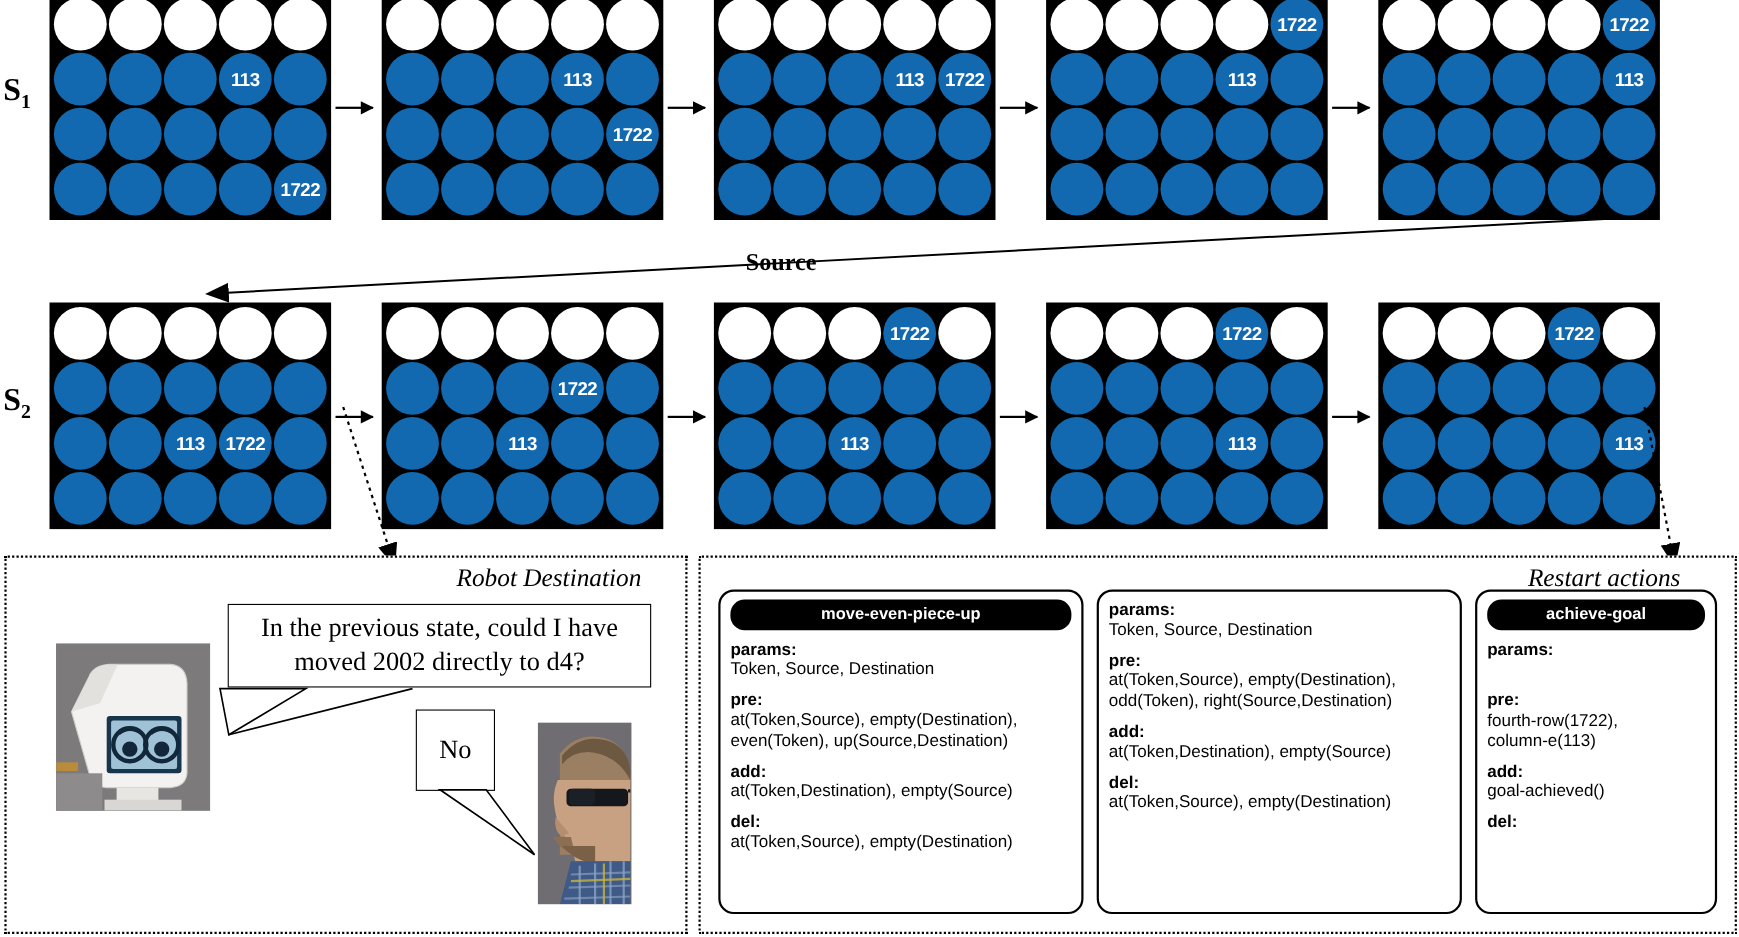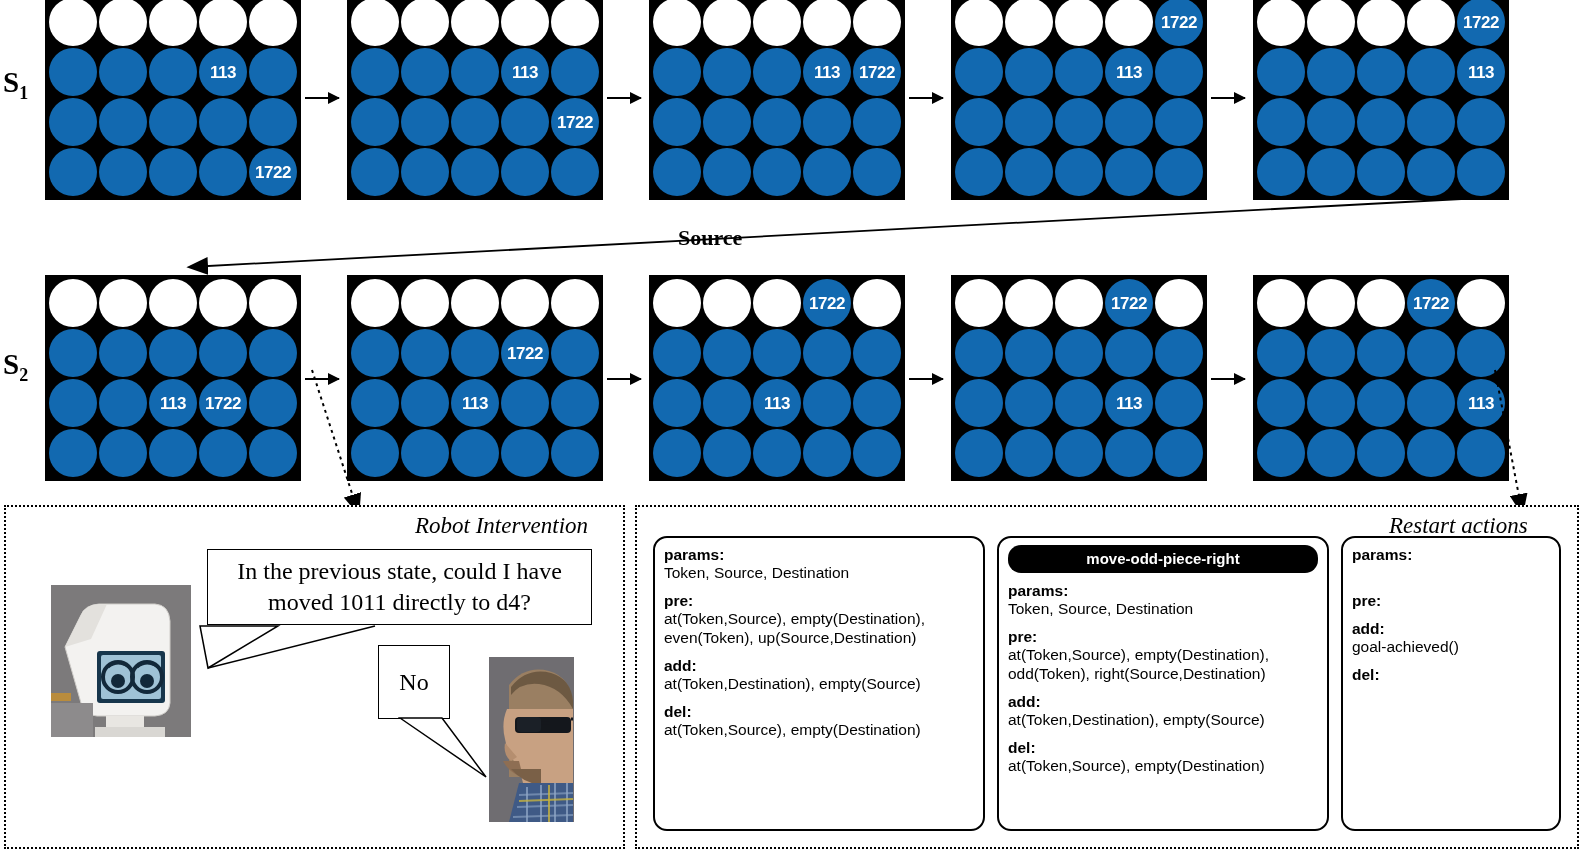--- a/index.html
+++ b/index.html
@@ -841,21 +841,21 @@
     <marker id="dhead" markerWidth="11" markerHeight="9" refX="9" refY="4.5" orient="auto">
       <path d="M0,0 L11,4.5 L0,9 z" fill="#000"></path>
     </marker>
   </defs>
   <line x1="312" y1="370" x2="358" y2="512" stroke="#000" stroke-width="2" stroke-dasharray="3,4" marker-end="url(#dhead)"></line>
   <line x1="1495" y1="370" x2="1522" y2="512" stroke="#000" stroke-width="2" stroke-dasharray="3,4" marker-end="url(#dhead)"></line>
 </svg>
 
 <div class="panel" style="left:4px;top:505px;width:621px;height:344px;">
 </div>
-<div class="panel-title" style="left:415px;top:513px;">Robot Intervention</div>
+<div class="panel-title" style="left:415px;top:513px;">Robot Destination</div>
 
 <div class="photo" id="robot-photo">
   <svg viewBox="0 0 140 152" width="140" height="152">
     <rect x="0" y="0" width="140" height="152" fill="#7c7a7b"></rect>
     <path d="M14 62 L30 30 Q34 20 48 19 L104 19 Q118 20 119 36 L119 118 Q118 130 104 131 L46 131 Q32 130 30 118 Z" fill="#f3f2f0" stroke="#cfcdc9" stroke-width="1"></path>
     <path d="M14 62 L30 30 Q34 20 48 19 L56 19 L40 54 Z" fill="#e3e1dd"></path>
     <rect x="46" y="66" width="68" height="52" rx="3" fill="#17364c"></rect>
     <rect x="50" y="70" width="60" height="44" rx="2" fill="#9fc2d6"></rect>
     <circle cx="67" cy="92" r="15" fill="none" stroke="#12283a" stroke-width="4"></circle>
     <circle cx="96" cy="92" r="15" fill="none" stroke="#12283a" stroke-width="4"></circle>
@@ -863,21 +863,21 @@
     <circle cx="96" cy="96" r="7" fill="#12283a"></circle>
     <path d="M57 82 Q67 74 78 82" stroke="#12283a" stroke-width="3" fill="none"></path>
     <path d="M86 82 Q96 74 107 82" stroke="#12283a" stroke-width="3" fill="none"></path>
     <rect x="55" y="131" width="38" height="14" fill="#e8e6e2"></rect>
     <rect x="44" y="142" width="70" height="10" fill="#d9d7d3"></rect>
     <rect x="0" y="108" width="20" height="8" fill="#b98c3d"></rect>
     <rect x="0" y="118" width="42" height="34" fill="#8d8b8c"></rect>
   </svg>
 </div>
 
-<div class="bubble" id="robot-question">In the previous state, could I have moved 1011 directly to d4?</div>
+<div class="bubble" id="robot-question">In the previous state, could I have moved 2002 directly to d4?</div>
 <svg style="position:absolute;left:198px;top:620px;width:210px;height:50px;">
   <path d="M10 48 L80 6 L2 6 Z" fill="#fff" stroke="#000" stroke-width="1.5"></path>
   <path d="M10 48 L177 6" fill="none" stroke="#000" stroke-width="1.5"></path>
 </svg>
 
 <div class="bubble" id="human-answer">No</div>
 <svg style="position:absolute;left:398px;top:715px;width:110px;height:65px;">
   <path d="M2 3 L88 62 L44 3 Z" fill="#fff" stroke="#000" stroke-width="1.5"></path>
 </svg>
 
@@ -899,67 +899,70 @@
     <path d="M30 138 L84 136 M28 150 L84 148 M24 160 L84 158" stroke="#8fa7c6" stroke-width="2" opacity="0.6"></path>
     <path d="M30 144 L84 142" stroke="#c7b33f" stroke-width="2" opacity="0.8"></path>
     <path d="M60 128 L60 165" stroke="#c7b33f" stroke-width="2" opacity="0.8"></path>
   </svg>
 </div>
 
 <div class="panel" style="left:635px;top:505px;width:944px;height:344px;"></div>
 <div class="panel-title" style="left:1389px;top:513px;">Restart actions</div>
 
 <div class="action-card" id="card-even">
+  <div class="action-header">move-even-piece-up</div>
   <div class="field">
     <div class="k">params:</div>
     <div class="v">Token, Source, Destination</div>
   </div>
   <div class="field">
     <div class="k">pre:</div>
     <div class="v">at(Token,Source), empty(Destination),
 even(Token), up(Source,Destination)</div>
   </div>
   <div class="field">
     <div class="k">add:</div>
     <div class="v">at(Token,Destination), empty(Source)</div>
   </div>
   <div class="field">
     <div class="k">del:</div>
     <div class="v">at(Token,Source), empty(Destination)</div>
   </div>
 </div>
 
 <div class="action-card" id="card-odd">
-  <div class="action-header">move-odd-piece-right</div>
   <div class="field">
     <div class="k">params:</div>
     <div class="v">Token, Source, Destination</div>
   </div>
   <div class="field">
     <div class="k">pre:</div>
     <div class="v">at(Token,Source), empty(Destination),
 odd(Token), right(Source,Destination)</div>
   </div>
   <div class="field">
     <div class="k">add:</div>
     <div class="v">at(Token,Destination), empty(Source)</div>
   </div>
   <div class="field">
     <div class="k">del:</div>
     <div class="v">at(Token,Source), empty(Destination)</div>
   </div>
 </div>
 
 <div class="action-card" id="card-goal">
+  <div class="action-header">achieve-goal</div>
   <div class="field">
     <div class="k">params:</div>
     <div class="v" style="min-height:19px;"></div>
   </div>
   <div class="field">
     <div class="k">pre:</div>
+    <div class="v">fourth-row(1722),
+column-e(113)</div>
   </div>
   <div class="field">
     <div class="k">add:</div>
     <div class="v">goal-achieved()</div>
   </div>
   <div class="field">
     <div class="k">del:</div>
     <div class="v"></div>
   </div>
 </div>

